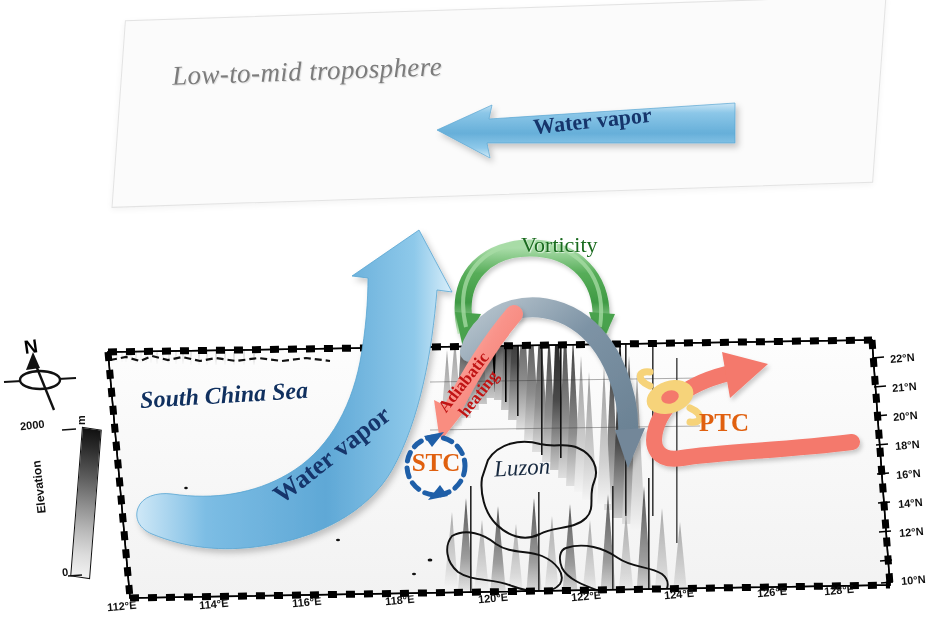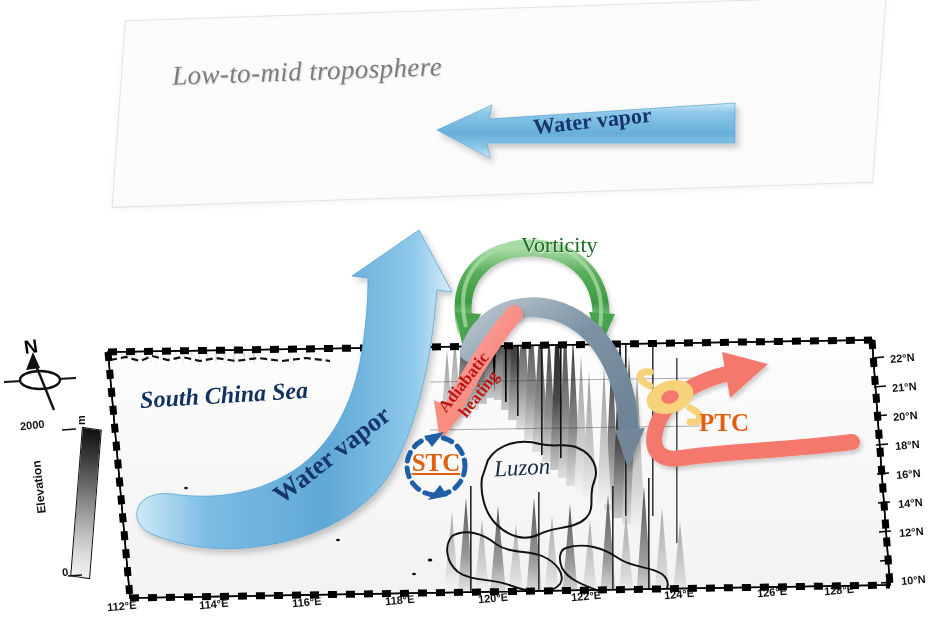--- a/index.html
+++ b/index.html
@@ -87,21 +87,21 @@
     transform:rotate(-52deg);text-align:center;
   }
   #lbl-ptc{
     position:absolute;left:699px;top:409px;
     font-family:"Liberation Serif",serif;font-weight:bold;
     font-size:25px;color:#e0600f;white-space:nowrap;
   }
   #lbl-stc{
     position:absolute;left:405px;top:449px;width:62px;text-align:center;
     font-family:"Liberation Serif",serif;font-weight:bold;
-    font-size:25px;color:#e0600f;text-decoration:underline;
+    font-size:25px;color:#e0600f;
   }
 
   svg{position:absolute;left:0;top:0;overflow:visible;}
 </style>
 </head>
 <body>
 
 <div id="stage">
 
   <div id="tropo-panel"></div>

